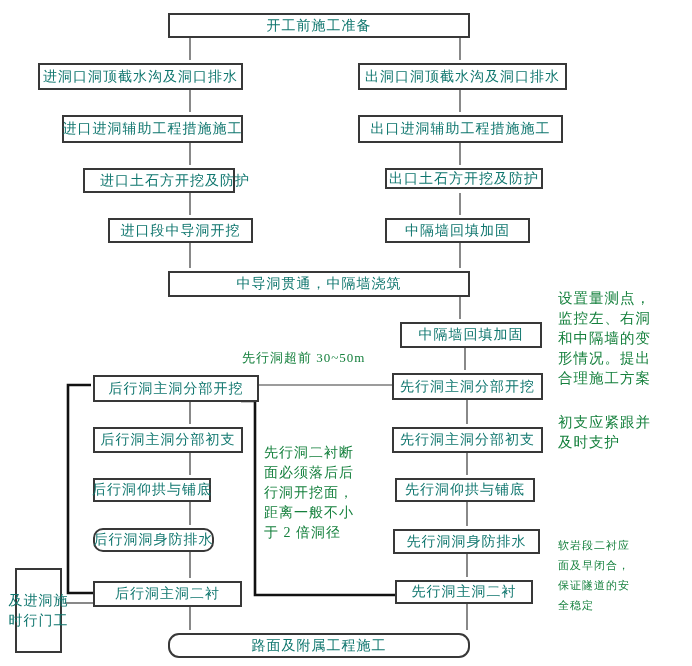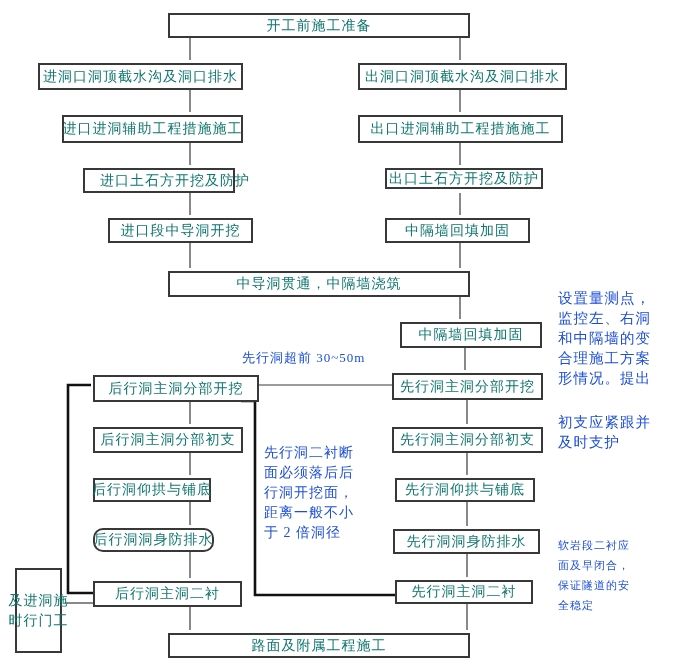--- a/index.html
+++ b/index.html
@@ -24,21 +24,21 @@
     white-space:nowrap;
     line-height:1;
   }
   .box.multiline{
     flex-direction:row;
     white-space:normal;
     line-height:20px;
   }
   .note{
     position:absolute;
-    color:#1d4ed8;
+    color:#15803d;
     letter-spacing:1px;
     white-space:nowrap;
   }
   svg#wires{position:absolute;left:0;top:0;}
   svg#wires path{fill:none;}
   svg#wires path.thin{stroke:#3a3a3a;stroke-width:1.2;}
   svg#wires path.thick{stroke:#111111;stroke-width:2.6;}
 </style>
 </head>
 <body>
@@ -100,39 +100,39 @@
       <div class="box" style="left: 93px; top: 528px; width: 121px; height: 24px; border-radius: 10px;">后行洞洞身防排水</div>
       <div class="box" style="left: 393px; top: 529px; width: 147px; height: 25px;">先行洞洞身防排水</div>
       <div class="box" style="left: 93px; top: 581px; width: 149px; height: 26px;">后行洞主洞二衬</div>
       <div class="box" style="left: 395px; top: 580px; width: 138px; height: 24px;">先行洞主洞二衬</div>
       <div class="box multiline" style="left: 15px; top: 568px; width: 47px; height: 85px;">
         <div>及时</div>
         <div>进行</div>
         <div>洞门</div>
         <div>施工</div>
       </div>
-      <div class="box" style="left: 168px; top: 633px; width: 302px; height: 25px;">路面及附属工程施工</div>
+      <div class="box" style="left: 168px; top: 633px; width: 302px; height: 25px; border-radius: 11px;">路面及附属工程施工</div>
     </div>
   <div id="notes">
       <div class="note" style="left: 242px; top: 350px; font-size: 13px; line-height: 16px;">
         <div>先行洞超前 30~50m</div>
       </div>
       <div class="note" style="left: 264px; top: 443px; font-size: 14px; line-height: 20px;">
         <div>先行洞二衬断</div>
         <div>面必须落后后</div>
         <div>行洞开挖面，</div>
         <div>距离一般不小</div>
         <div>于 2 倍洞径</div>
       </div>
       <div class="note" style="left: 558px; top: 288px; font-size: 14.5px; line-height: 20px;">
         <div>设置量测点，</div>
         <div>监控左、右洞</div>
         <div>和中隔墙的变</div>
+        <div>形情况。提出</div>
         <div>合理施工方案</div>
-        <div>形情况。提出</div>
       </div>
       <div class="note" style="left: 558px; top: 412px; font-size: 14.5px; line-height: 20px;">
         <div>初支应紧跟并</div>
         <div>及时支护</div>
       </div>
       <div class="note" style="left: 558px; top: 535px; font-size: 11px; line-height: 20px;">
         <div>软岩段二衬应</div>
         <div>面及早闭合，</div>
         <div>保证隧道的安</div>
         <div>全稳定</div>

